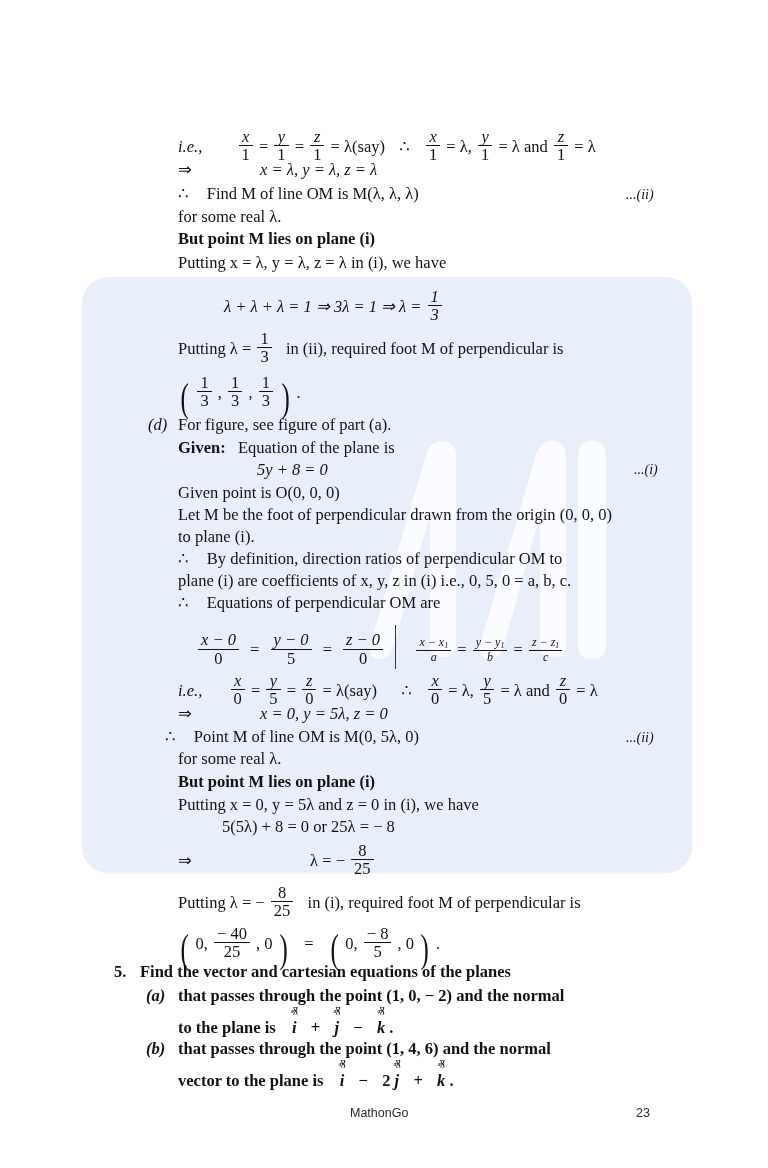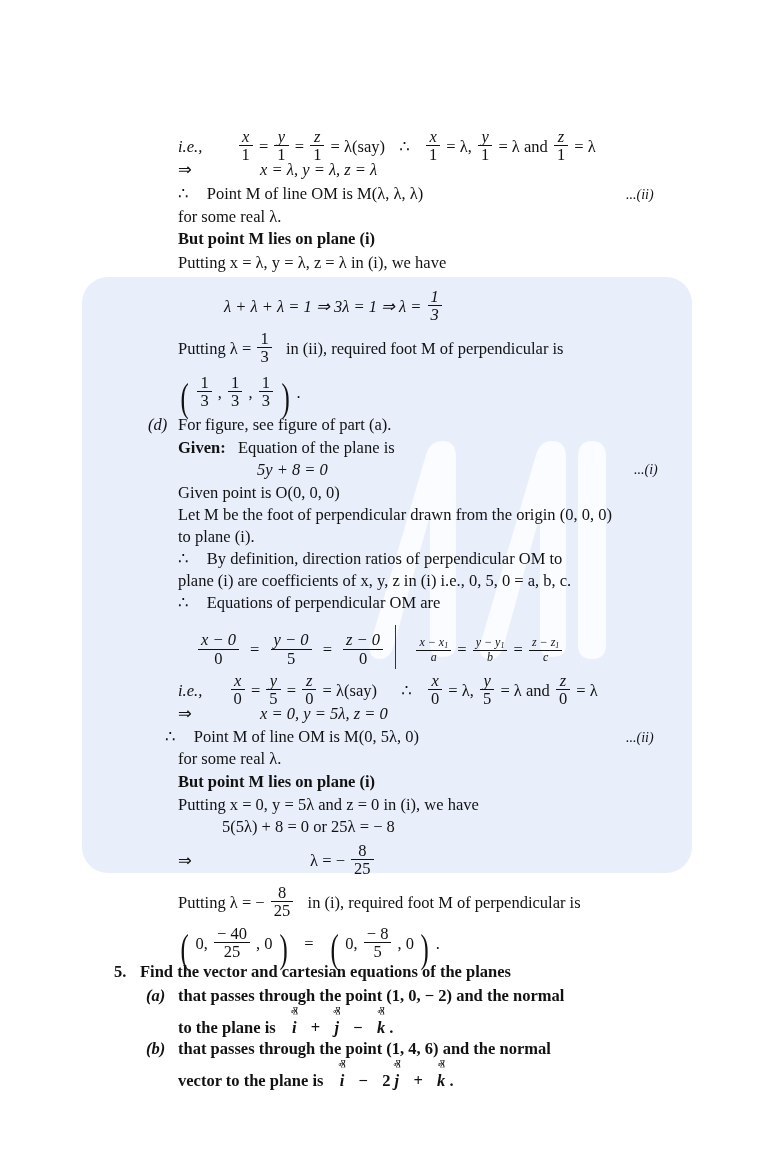--- a/index.html
+++ b/index.html
@@ -215,21 +215,21 @@
 
     <div class="line" style="left:178px; top:162px;">
       <span>⇒</span>
       <span style="display:inline-block;width:60px;"></span>
       <span class="it">x = λ, y = λ, z = λ</span>
     </div>
 
     <div class="line" style="left:178px; top:186px;">
       <span>∴</span>
       <span style="display:inline-block;width:10px;"></span>
-      <span>Point M of line OM is M(λ, λ, λ)</span>
+      <span>Find M of line OM is M(λ, λ, λ)</span>
     </div>
     <div class="line" style="left:626px; top:188px; font-size:14px;">
       <span class="it">...(ii)</span>
     </div>
 
     <div class="line" style="left:178px; top:209px;">
       <span>for some real λ.</span>
     </div>
 
     <div class="line b" style="left:178px; top:231px;">
@@ -451,14 +451,18 @@
       <span class="hatv"><span class="hat">ⱏ</span><span>j</span></span>
       <span style="display:inline-block;width:6px;"></span>
       <span>+</span>
       <span style="display:inline-block;width:6px;"></span>
       <span class="hatv"><span class="hat">ⱏ</span><span>k</span></span>
       <span>.</span>
     </div>
 
   </div>
 
+  <div class="footer">
+    <span class="brand">MathonGo</span>
+    <span class="pageno">23</span>
+  </div>
 
 </div>
 
 </body></html>

